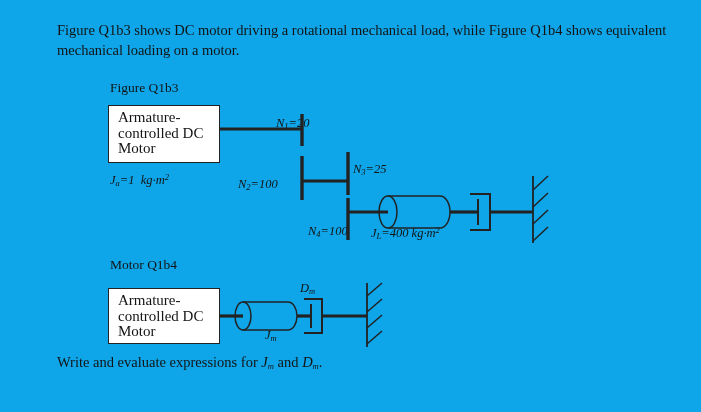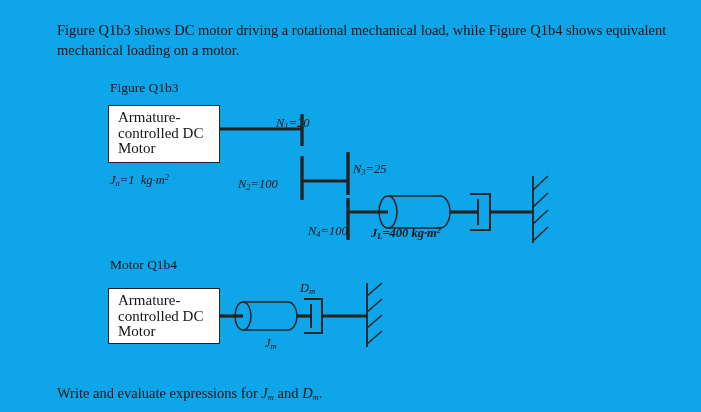--- a/index.html
+++ b/index.html
@@ -18,21 +18,21 @@
   }
   .abs { position: absolute; }
 
   
   .prose {
     font-size: 14.5px;
     line-height: 20px;
     color: #141414;
   }
   #intro-text { left: 57px; top: 20px; width: 610px; }
-  #closing-text { left: 57px; top: 352px; width: 430px; margin-top: 31px; }
+  #closing-text { left: 57px; top: 352px; width: 430px; }
 
   
   .fig-caption {
     font-size: 13.5px;
     color: #141414;
     white-space: nowrap;
     text-align: center;
   }
   #fig1-caption { left: 110px; top: 80px; }
   #fig2-caption { left: 110px; top: 257px; }
@@ -70,24 +70,24 @@
 
   #motor-params {
     left: 110px; top: 166px;
     line-height: 23px;
   }
 
   #lbl-n1 { left: 276px; top: 116px; }
   #lbl-n2 { left: 238px; top: 177px; }
   #lbl-n3 { left: 353px; top: 148px; margin-top: 14px; }
   #lbl-n4 { left: 288px; top: 224px; margin-left: 20px; }
-  #lbl-jl { left: 371px; top: 225px; font-weight: bold; }
+  #lbl-jl { left: 371px; top: 225px; }
   #lbl-dl { left: 427px; top: 178px; }
   #lbl-dm { left: 300px; top: 281px; }
-  #lbl-jm { left: 265px; top: 336px; }
+  #lbl-jm { left: 265px; top: 328px; }
 
   
   #draw-layer {
     left: 0; top: 0;
     width: 701px; height: 412px;
     pointer-events: none;
   }
 </style>
 </head>
 <body>

